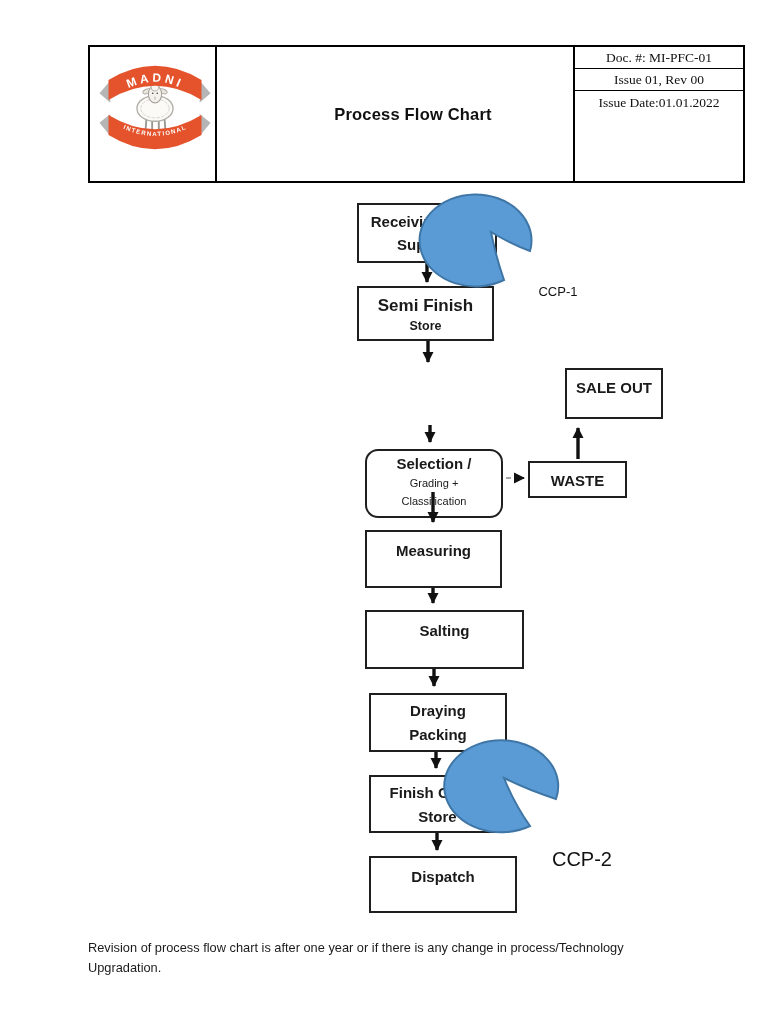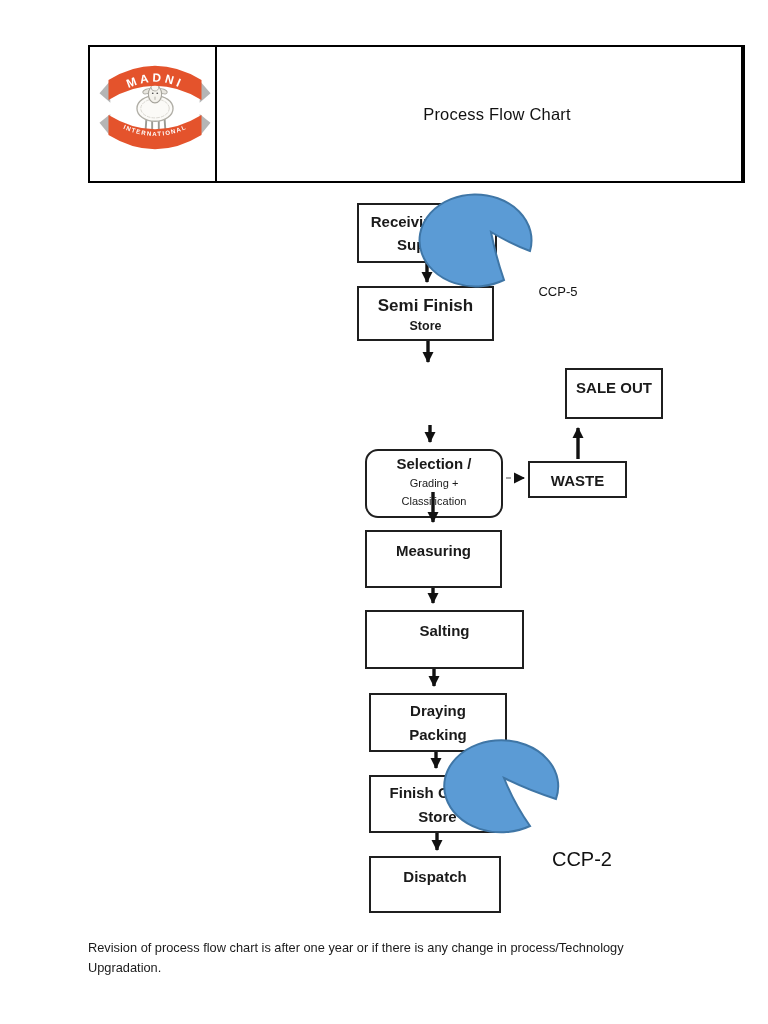--- a/index.html
+++ b/index.html
@@ -7,21 +7,21 @@
     position:relative;width:768px;height:1024px;background:#ffffff;overflow:hidden;
     font-family:"Liberation Sans",sans-serif;color:#1a1a1a;
   }
   
   .header{
     position:absolute;left:88px;top:45px;width:657px;height:138px;
     box-sizing:border-box;border:2.5px solid #000;display:flex;background:#fff;
   }
   .logo-cell{width:127px;box-sizing:border-box;border-right:2px solid #000;position:relative;}
   .title-cell{flex:1;box-sizing:border-box;border-right:2px solid #000;display:flex;align-items:center;justify-content:center;}
-  .doc-title{font-weight:400;font-size:16.5px;letter-spacing:.2px;color:#111;margin-left:36px;}
+  .doc-title{font-weight:700;font-size:16.5px;letter-spacing:.2px;color:#111;margin-left:36px;}
   .info-cell{width:168px;box-sizing:border-box;font-family:"Liberation Serif",serif;font-size:13.5px;color:#111;text-align:center;}
   .info-row{box-sizing:border-box;padding:3px 2px 2px;border-bottom:1.5px solid #000;}
   .info-row.last{border-bottom:none;padding-top:4px;}
   .logo-svg{position:absolute;left:9px;top:12px;}
   
   .fbox{
     position:absolute;box-sizing:border-box;border:2px solid #1f1f1f;background:#fff;
     text-align:center;font-weight:700;color:#1a1a1a;z-index:1;
   }
   .fbox .main{font-size:15px;line-height:23px;}
@@ -74,20 +74,25 @@
           <textPath href="#arcTop" startOffset="50%" text-anchor="middle">MADNI</textPath>
         </text>
         <text font-family="Liberation Sans, sans-serif" font-size="6.4" font-weight="bold" fill="#ffffff" letter-spacing="1.4">
           <textPath href="#arcBottom" startOffset="50%" text-anchor="middle">INTERNATIONAL</textPath>
         </text>
       </svg>
     </div>
     <div class="title-cell">
       <div class="doc-title">Process Flow Chart</div>
     </div>
+    <div class="info-cell">
+      <div class="info-row">Doc. #: MI-PFC-01</div>
+      <div class="info-row">Issue 01, Rev 00</div>
+      <div class="info-row last">Issue Date:01.01.2022</div>
+    </div>
   </div>
 
   <div class="fbox" style="left:357px;top:203px;width:140px;height:60px;padding-top:5px;">
     <div class="main">Receiving From</div>
     <div class="main">Supplier</div>
   </div>
 
   <div class="fbox" style="left:357px;top:286px;width:137px;height:55px;padding-top:8px;">
     <div class="main" style="font-size:17px;line-height:20px;">Semi Finish</div>
     <div class="main" style="font-size:12.5px;line-height:20px;">Store</div>
@@ -119,21 +124,21 @@
   <div class="fbox" style="left:369px;top:693px;width:138px;height:59px;padding-top:4px;">
     <div class="main" style="line-height:24px;">Draying</div>
     <div class="main" style="line-height:24px;">Packing</div>
   </div>
 
   <div class="fbox" style="left:369px;top:775px;width:137px;height:58px;padding-top:4px;">
     <div class="main" style="line-height:24px;">Finish Goods</div>
     <div class="main" style="line-height:24px;">Store</div>
   </div>
 
-  <div class="fbox" style="left:369px;top:856px;width:132px;height:57px;padding-top:7px;">
+  <div class="fbox" style="left:369px;top:856px;width:148px;height:57px;padding-top:7px;">
     <div class="main">Dispatch</div>
   </div>
 
   <svg class="overlay" width="768" height="1024" viewBox="0 0 768 1024">
     <defs>
       <marker id="ah" markerUnits="userSpaceOnUse" markerWidth="13" markerHeight="13" viewBox="0 0 13 13" refX="11" refY="6.5" orient="auto">
         <path d="M1,1 L12,6.5 L1,12 Z" fill="#111"></path>
       </marker>
     </defs>
     <g stroke="#111" stroke-width="3.4">
@@ -147,18 +152,18 @@
       <line x1="437" y1="833" x2="437" y2="850" marker-end="url(#ah)"></line>
       <line x1="578" y1="459" x2="578" y2="428" marker-end="url(#ah)"></line>
     </g>
     <line x1="506" y1="478" x2="517" y2="478" stroke="#8a8a8a" stroke-width="1.6" stroke-dasharray="5 3"></line>
     <line x1="517" y1="478" x2="524" y2="478" stroke="#111" stroke-width="1.6" marker-end="url(#ah)"></line>
 
     <path d="M 491 232 C 506 241 516 246 530 251 A 56 46 0 1 0 504 280 C 498 263 494 247 491 232 Z" fill="#5b9bd5" stroke="#3f76a6" stroke-width="2"></path>
     <path d="M 504 778 C 522 787 537 793 556 799 A 57 46 0 1 0 530 826 C 518 809 510 793 504 778 Z" fill="#5b9bd5" stroke="#3f76a6" stroke-width="2"></path>
   </svg>
 
-  <div class="callout-label ccp1-label">CCP-5</div>
+  <div class="callout-label ccp1-label">CCP-1</div>
   <div class="callout-label ccp2-label">CCP-2</div>
 
   <div class="footer">Revision of process flow chart is after one year or if there is any change in process/Technology Upgradation.</div>
 
 </div>
 
 </body></html>

